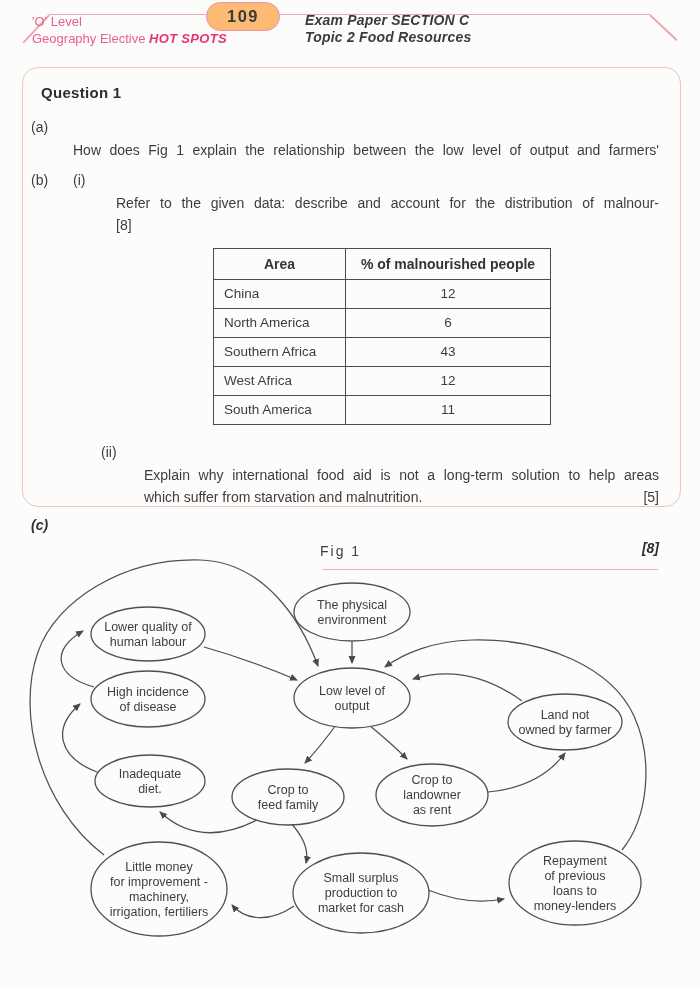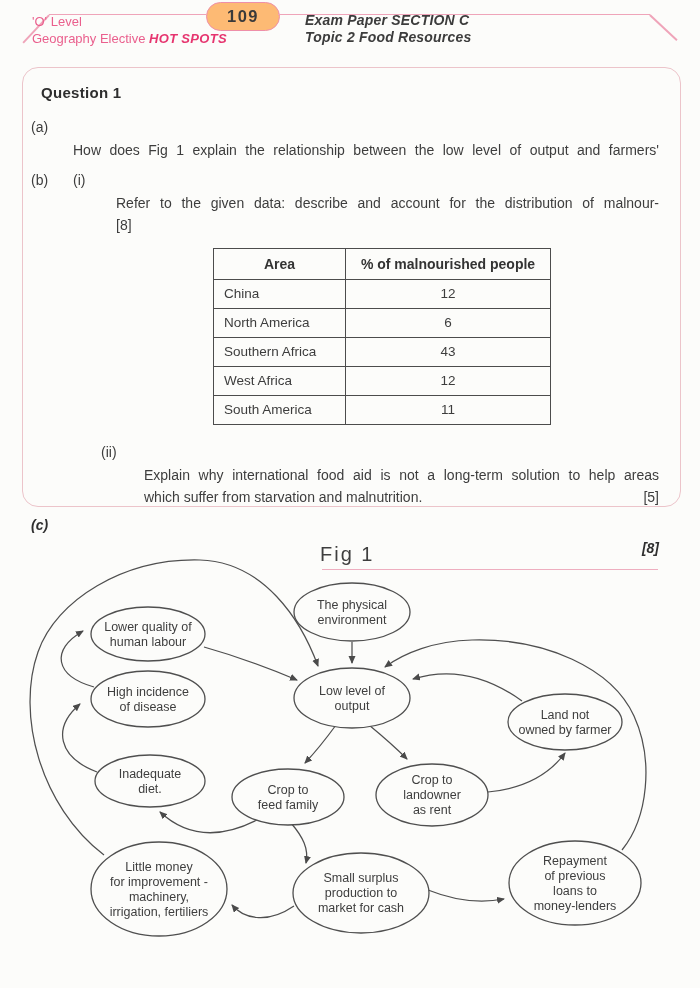--- a/index.html
+++ b/index.html
@@ -35,21 +35,21 @@
   
   table.data{border-collapse:collapse;margin:12px 0 0 182px;font-size:13.5px;color:#3d3d3d;border-radius:16px;}
   table.data th,table.data td{border:1.3px solid #4c4c4c;}
   table.data th{width:129px;height:28px;font-weight:bold;text-align:center;font-size:14px;color:#333;}
   table.data th + th{width:202px;}
   table.data td{height:26px;}
   td.area{text-align:left;padding-left:10px;}
   td.pct{text-align:center;}
 
   
-  .fig-caption{position:absolute;left:320px;top:543px;font-size:20px;letter-spacing:2px;color:#3e3e3e;}
+  .fig-caption{position:absolute;left:320px;top:543px;font-size:14px;letter-spacing:2px;color:#3e3e3e;}
   .fig-rule{position:absolute;left:322px;top:569px;width:336px;height:1.3px;background:#eeaebf;}
   svg.diagram{position:absolute;left:0;top:540px;}
   .edge{fill:none;stroke:#4f4f4f;stroke-width:1.25px;}
   .node-ellipse{fill:#fcfcfa;stroke:#4f4f4f;stroke-width:1.3px;}
   .node-text{font-family:"Liberation Sans",sans-serif;font-size:12.5px;fill:#3e3e3e;}
 </style>
 </head>
 <body>
 
 <div class="page">

